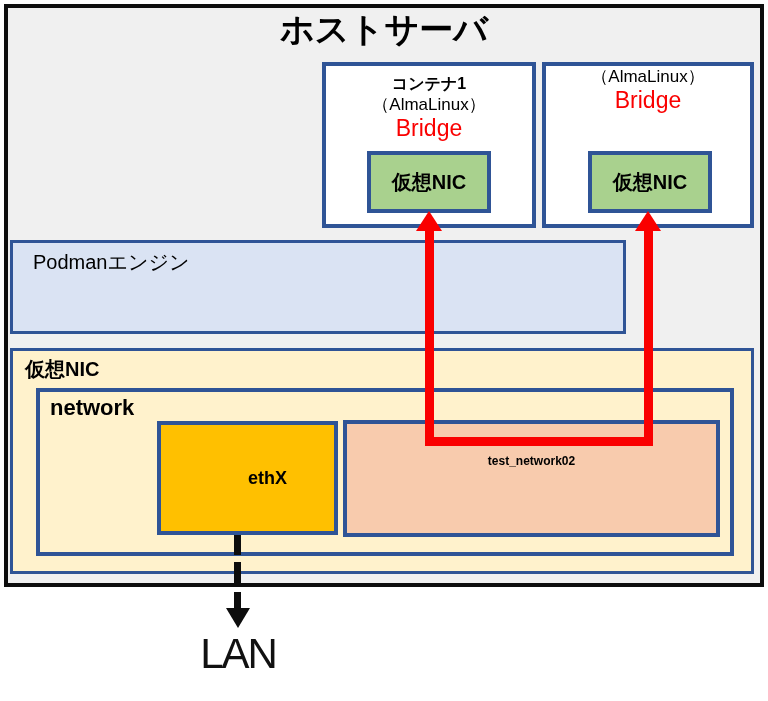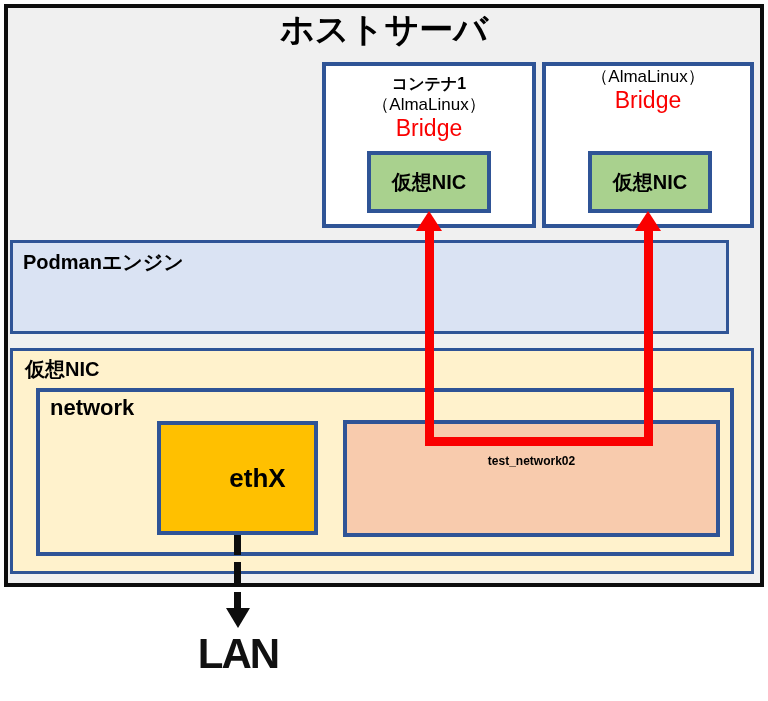--- a/index.html
+++ b/index.html
@@ -31,40 +31,40 @@
   .nic{
     position:absolute;top:151px;width:124px;height:62px;
     background:var(--nic-fill,#a9d18e);border:4px solid var(--border-blue,#2f5496);
     box-sizing:border-box;display:flex;align-items:center;justify-content:center;
     font-size:20px;font-weight:bold;z-index:3;text-align:center;
   }
   .nic1{left:367px;}
   .nic2{left:588px;}
   
   .podman{
-    position:absolute;left:10px;top:240px;width:719px;height:94px;
+    position:absolute;left:10px;top:240px;width:616px;height:94px;
     background:var(--podman-fill,#dae3f3);border:3px solid var(--border-blue,#2f5496);
-    box-sizing:border-box;padding:6px 10px;font-size:20px;font-weight:bold;z-index:1;
+    box-sizing:border-box;padding:6px 20px;font-size:20px;font-weight:normal;z-index:1;
   }
   
   .hostos{
     position:absolute;left:10px;top:348px;width:744px;height:226px;
     background:var(--hostos-fill,#fff2cc);border:3px solid var(--border-blue,#2f5496);
     box-sizing:border-box;padding:5px 12px;font-size:20px;font-weight:bold;z-index:1;
   }
   .network{
     position:absolute;left:36px;top:388px;width:698px;height:168px;
     background:var(--hostos-fill,#fff2cc);border:4px solid var(--border-blue,#2f5496);
     box-sizing:border-box;padding:3px 10px;font-size:22px;font-weight:bold;z-index:2;
   }
   .ethx{
-    position:absolute;left:157px;top:421px;width:161px;height:114px;
+    position:absolute;left:157px;top:421px;width:181px;height:114px;
     background:var(--eth-fill,#ffc000);border:4px solid var(--border-blue,#2f5496);
     box-sizing:border-box;display:flex;align-items:center;justify-content:center;
-    font-size:26px;font-weight:bold;z-index:3;padding-left:40px;
+    font-size:18px;font-weight:bold;z-index:3;padding-left:40px;
   }
   .bridgebox{
     position:absolute;left:343px;top:420px;width:377px;height:117px;
     background:var(--bridge-fill,#f8cbad);border:4px solid var(--border-blue,#2f5496);
     box-sizing:border-box;text-align:center;font-size:12px;font-weight:bold;
     padding-top:31px;line-height:1.15;z-index:3;
   }
   
   .rv{position:absolute;width:9px;background:var(--arrow-red,#fa0000);z-index:6;}
   .rv1{left:425px;top:229px;height:217px;}
@@ -82,21 +82,21 @@
   .d1{top:535px;height:20px;}
   .d2{top:562px;height:22px;}
   .d3{top:592px;height:16px;}
   .darrow{
     position:absolute;left:226px;top:608px;width:0;height:0;z-index:7;
     border-left:12px solid transparent;border-right:12px solid transparent;
     border-top:20px solid var(--frame-black,#0d0d0d);
   }
   .lan{
     position:absolute;left:158px;top:630px;width:160px;text-align:center;
-    font-size:42px;font-weight:bold;letter-spacing:-2px;color:#111;z-index:7;
+    font-size:42px;font-weight:normal;letter-spacing:-2px;color:#111;z-index:7;
   }
 </style>
 </head>
 <body>
 
 <div class="stage">
 
   <div class="frame"></div>
 
   <div class="title">ホストサーバ</div>

